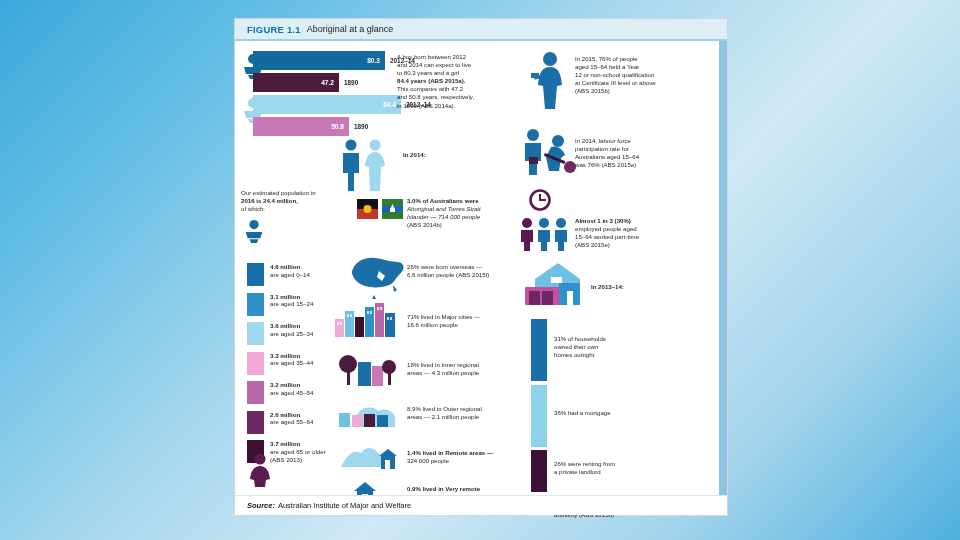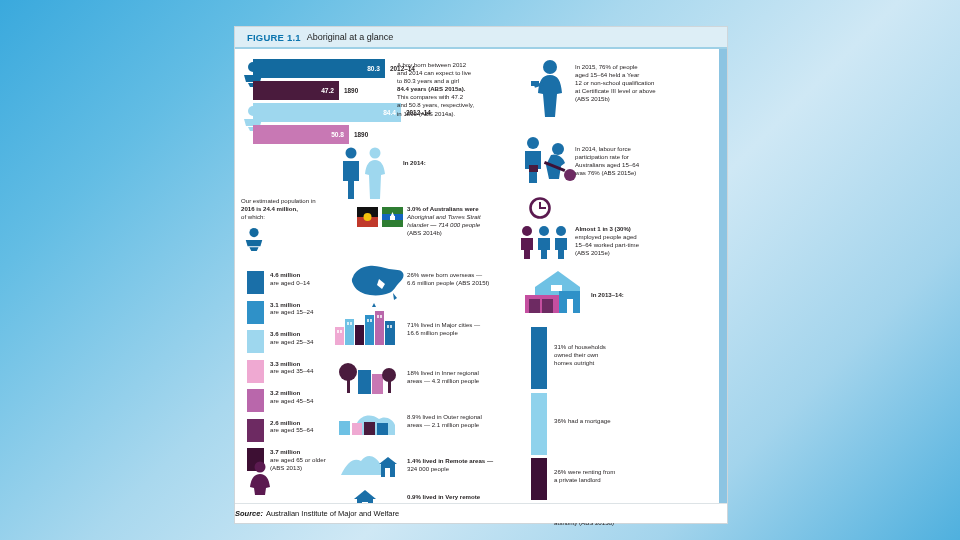--- a/index.html
+++ b/index.html
@@ -9,32 +9,31 @@
   }
   body {
     background: linear-gradient(135deg, #3aa9dd 0%, #63bde4 18%, #a9d8ee 42%, #cfe8f5 60%, #a3d4ec 80%, #4fb0de 100%);
     position: relative;
   }
   .slide-frame {
     position: absolute; left: 234px; top: 18px;
     width: 494px; height: 498px;
     background: #ffffff;
     border: 1px solid #cfd6da;
-    margin-top: 8px;
   }
   .fig-header {
     height: 22px; background: #ddeef6; border-bottom: 2px solid #9ed0e6;
     display: flex; align-items: center; padding-left: 12px;
   }
   .fig-num { color: #0a74ae; font-weight: bold; font-size: 9.5px; letter-spacing: .2px; }
   .fig-title { color: #222; font-size: 9px; margin-left: 6px; }
   .canvas { position: relative; width: 100%; height: 456px; background: #fff; }
   .src-bar {
     position: absolute; bottom: 0; left: 0; right: 0; height: 20px;
-    border-top: 1px solid #dde3e6; display: flex; align-items: center; padding-left: 0;
+    border-top: 1px solid #dde3e6; display: flex; align-items: center; padding-left: 12px;
     background: #fff;
   }
   .src-bar .lbl { font-size: 7.5px; font-weight: bold; font-style: italic; color: #111; }
   .src-bar .txt { font-size: 7.5px; color: #111; margin-left: 3px; }
 
   
   .t { font-size: 6.1px; line-height: 1.33; color: #231f20; }
   .tb { font-size: 6.1px; line-height: 1.33; color: #231f20; font-weight: bold; }
 
   

